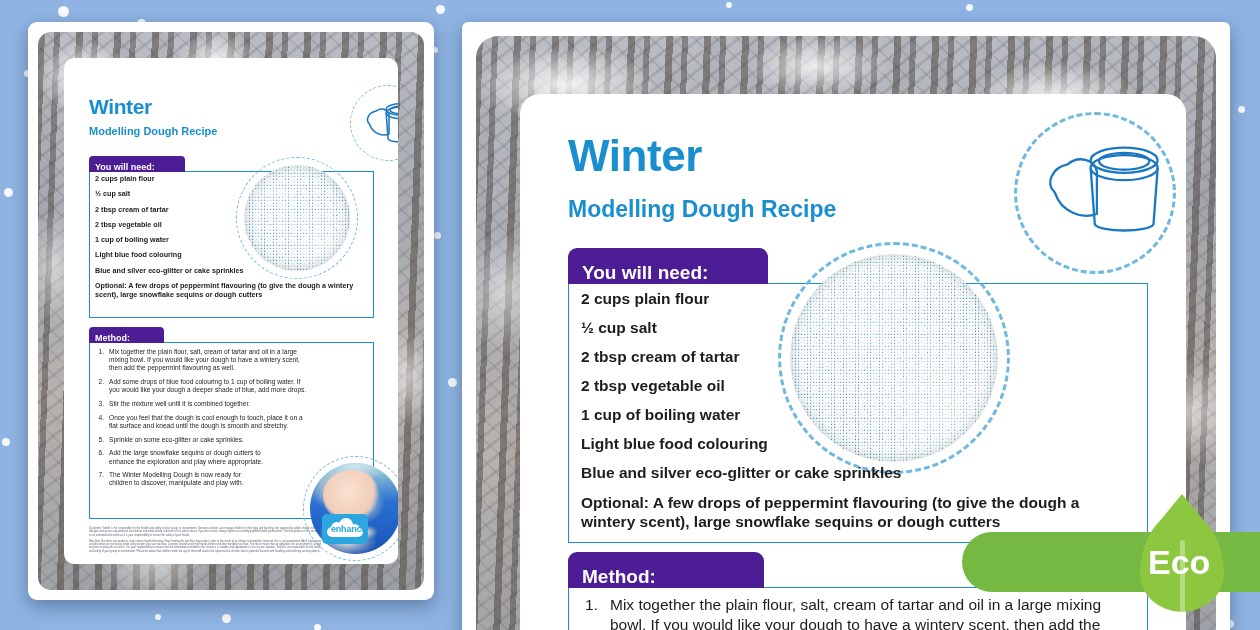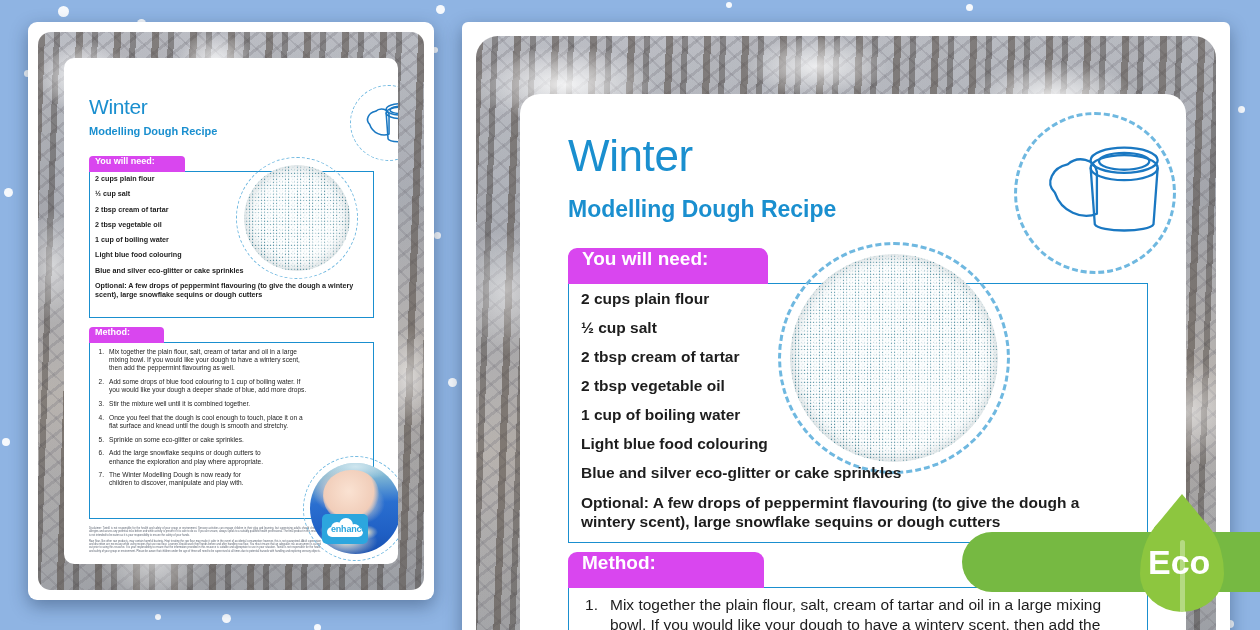--- a/index.html
+++ b/index.html
@@ -64,37 +64,37 @@
 
   .inner-card {
     position: absolute;
     background: #ffffff;
     overflow: hidden;
   }
 
   
   .title {
     color: #1a8fcf;
-    font-weight: normal;
+    font-weight: bold;
     letter-spacing: -.4px;
     line-height: 1;
   }
   .subtitle {
     color: #1a8fcf;
     font-weight: bold;
     line-height: 1;
   }
 
   
   .sec-tab {
-    background: #d946ef;
+    background: #4c1d95;
     color: #ffffff;
     font-weight: bold;
     display: flex;
-    align-items: flex-start;
+    align-items: flex-end;
     position: relative;
     z-index: 3;
   }
   .sec-box {
     border: 1px solid #1a8fcf;
     background: transparent;
     position: relative;
     z-index: 1;
   }
 

